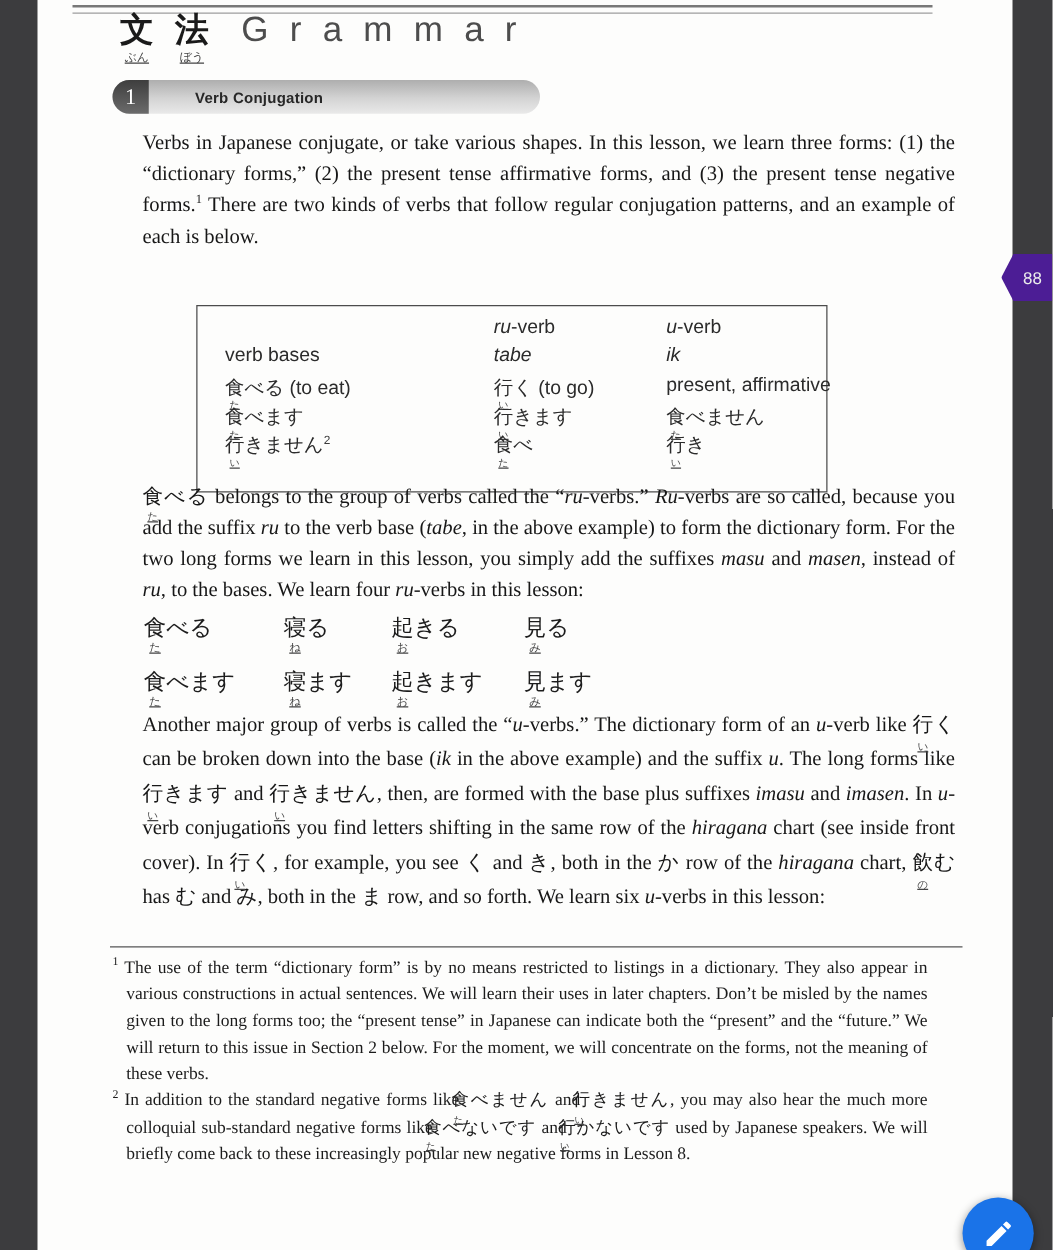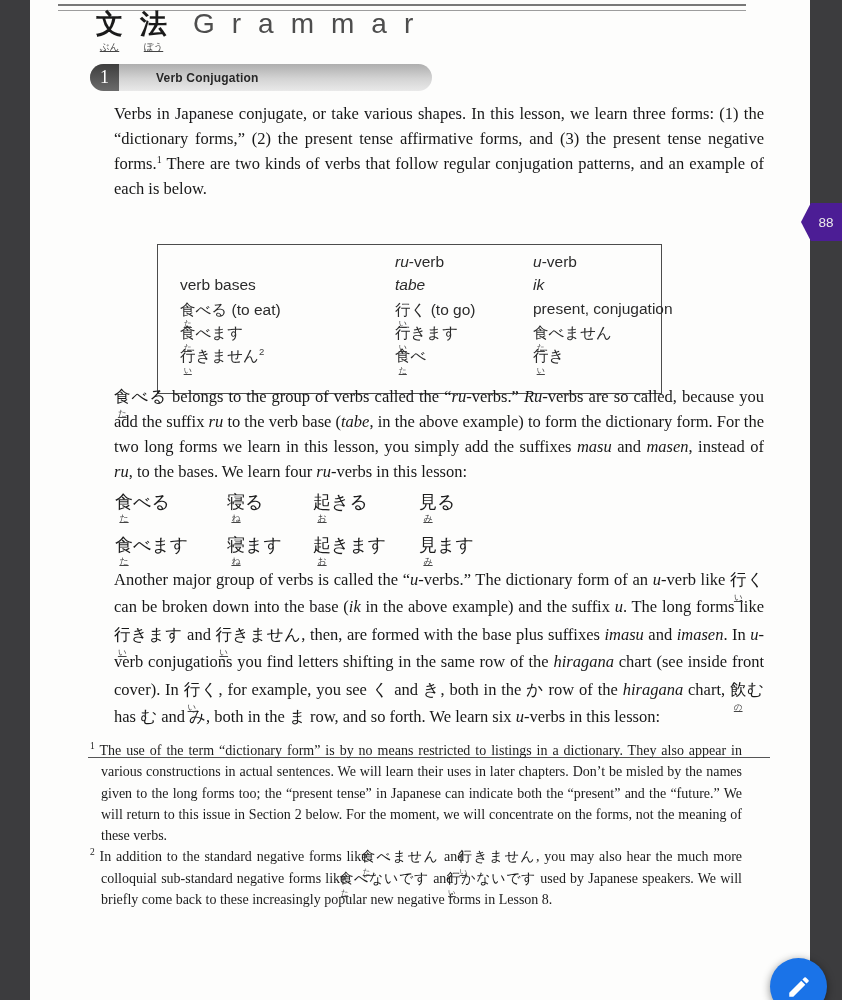--- a/index.html
+++ b/index.html
@@ -58,21 +58,21 @@
 
   
   .verb-list{position:absolute;left:85px;top:490px;display:grid;
              grid-template-columns:112px 86px 106px auto;row-gap:19px;
              font-size:18px;color:#1c1c1c;}
   .verb-list .rt{font-size:9px;}
 
   
   .fn-rule{position:absolute;left:58px;top:757px;width:682px;height:0;
            border-top:1.5px solid #555;}
-  .footnotes{position:absolute;left:60px;top:740px;width:652px;}
+  .footnotes{position:absolute;left:60px;top:764px;width:652px;}
   .footnote{text-align:justify;font-size:14px;line-height:21.3px;color:#1b1b1b;
             padding-left:11px;text-indent:-11px;}
   .footnote sup.marker{font-size:9.5px;line-height:0;vertical-align:super;}
   .footnote .rt{font-size:7.5px;}
 
   
   .page-tab{position:absolute;left:801px;top:203px;width:41px;height:38px;
             background:#4c1d95;color:#ececec;font-family:"Liberation Sans",sans-serif;
             font-size:13.5px;display:flex;align-items:center;justify-content:center;
             box-sizing:border-box;padding-left:9px;
@@ -103,21 +103,21 @@
 
   <div class="conj-table">
       <div class="cell"></div>
       <div class="cell"><i>ru</i>-verb</div>
       <div class="cell"><i>u</i>-verb</div>
       <div class="cell">verb bases</div>
       <div class="cell"><i>tabe</i></div>
       <div class="cell"><i>ik</i></div>
       <div class="cell"><span class="jp"><span class="rb">食<span class="rt">た</span></span>べる</span> (to eat)</div>
       <div class="cell"><span class="jp"><span class="rb">行<span class="rt">い</span></span>く</span> (to go)</div>
-      <div class="cell">present, conjugation</div>
+      <div class="cell">present, affirmative</div>
       <div class="cell"><span class="jp"><span class="rb">食<span class="rt">た</span></span>べます</span></div>
       <div class="cell"><span class="jp"><span class="rb">行<span class="rt">い</span></span>きます</span></div>
       <div class="cell"><span class="jp"><span class="rb">食<span class="rt">た</span></span>べません</span></div>
       <div class="cell"><span class="jp"><span class="rb">行<span class="rt">い</span></span>きません</span><sup class="supref">2</sup></div>
       <div class="cell"><span class="jp"><span class="rb">食<span class="rt">た</span></span>べ</span></div>
       <div class="cell"><span class="jp"><span class="rb">行<span class="rt">い</span></span>き</span></div>
     </div>
 
   <div class="para" id="para-ru"><span class="jp"><span class="rb">食<span class="rt">た</span></span>べる</span> belongs to the group of verbs called the “<i>ru</i>-verbs.” <i>Ru</i>-verbs are so called, because you add the suffix <i>ru</i> to the verb base (<i>tabe</i>, in the above example) to form the dictionary form. For the two long forms we learn in this lesson, you simply add the suffixes <i>masu</i> and <i>masen</i>, instead of <i>ru</i>, to the bases. We learn four <i>ru</i>-verbs in this lesson:</div>
 

